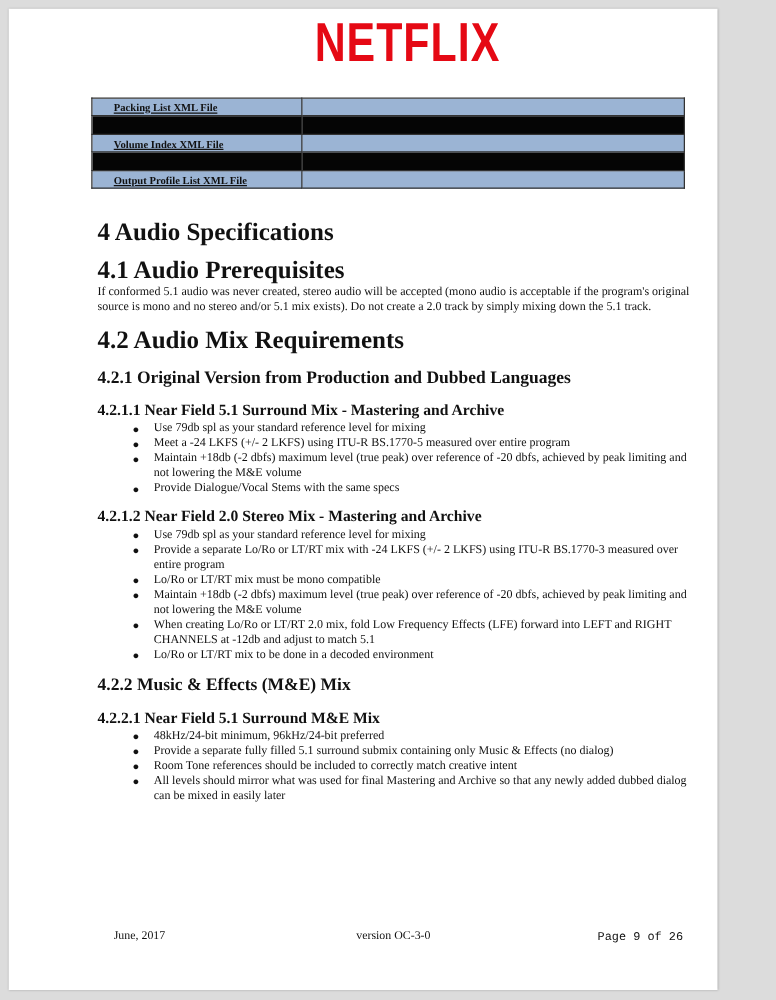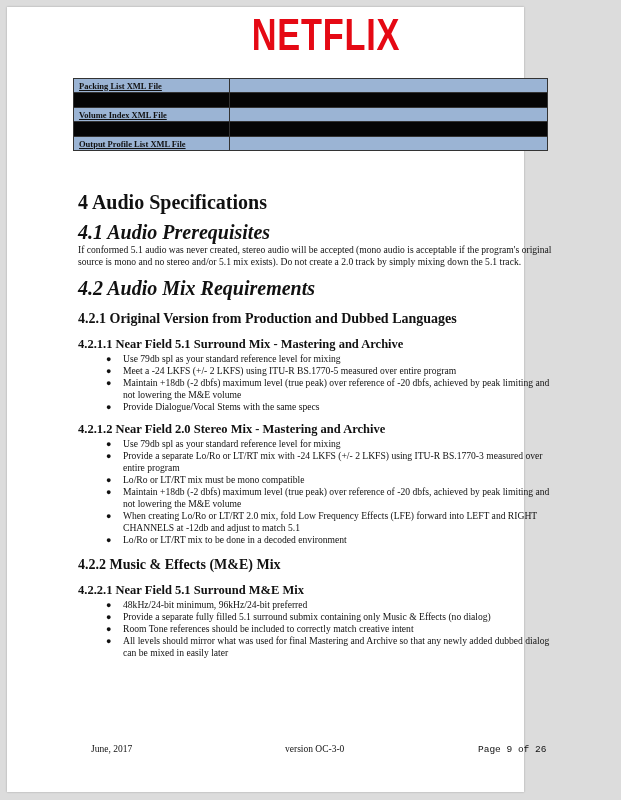--- a/index.html
+++ b/index.html
@@ -7,21 +7,21 @@
     width: 621px; height: 800px;
     background: #dcdcdc;
     position: relative;
     overflow: hidden;
     font-family: "Liberation Serif", "DejaVu Serif", serif;
     color: #111;
   }
   .page {
     position: absolute;
     left: 7px; top: 7px;
-    width: 517px; height: 785px;
+    width: 567px; height: 785px;
     background: #ffffff;
     box-shadow: 0 0 2px rgba(0,0,0,0.25);
   }
   .logo {
     position: absolute;
     left: 228px; top: 6px;
     width: 152px; height: 44px;
     color: #e50914;
     font-family: "Liberation Sans", "DejaVu Sans", sans-serif;
     font-weight: 700;
@@ -35,41 +35,41 @@
   table.files {
     position: absolute;
     left: 66px; top: 71px;
     width: 475px;
     border-collapse: collapse;
     font-size: 8.5px;
   }
   table.files td {
     border: 1px solid #333;
     height: 13px;
-    padding: 0 0 0 5px;
+    padding: 0 0 0 17px;
     background: #9bb4d4;
     vertical-align: middle;
   }
   table.files td.c1 { width: 150px; }
   table.files tr.redacted td { background: #050505; height: 14px; }
   .link-text {
     font-weight: 700;
     text-decoration: underline;
     color: #111;
   }
   .content {
     position: absolute;
-    left: 71px; top: 183px;
+    left: 71px; top: 167px;
     width: 480px;
   }
   h1 {
     margin: 0; font-size: 20px; font-weight: 700; line-height: 24px;
   }
   h2 {
-    margin: 6px 0 0 0; font-size: 20px; font-weight: 700; font-style: italic; line-height: 24px;
+    margin: 6px 0 0 0; font-size: 20px; font-weight: 700; line-height: 24px;
   }
   h3 {
     margin: 10px 0 0 0; font-size: 14px; font-weight: 700; line-height: 18px;
   }
   h4 {
     margin: 8px 0 0 0; font-size: 12.5px; font-weight: 700; line-height: 16px;
   }
   p {
     margin: 0; font-size: 9.6px; line-height: 12px;
   }

